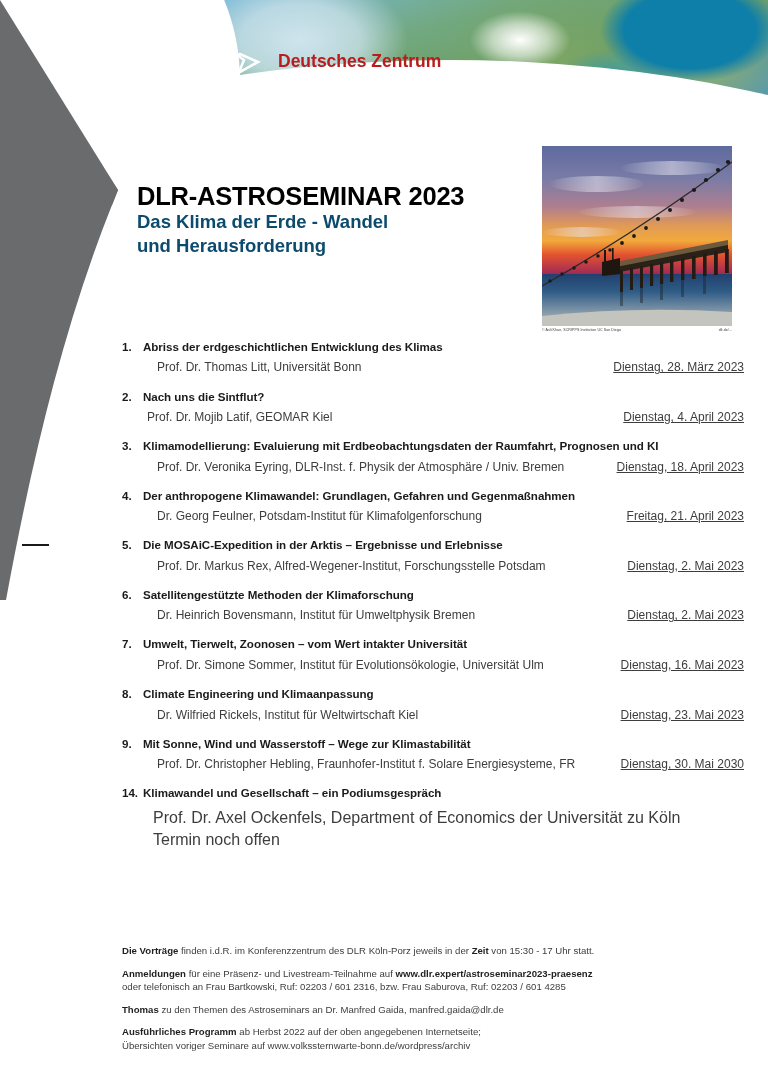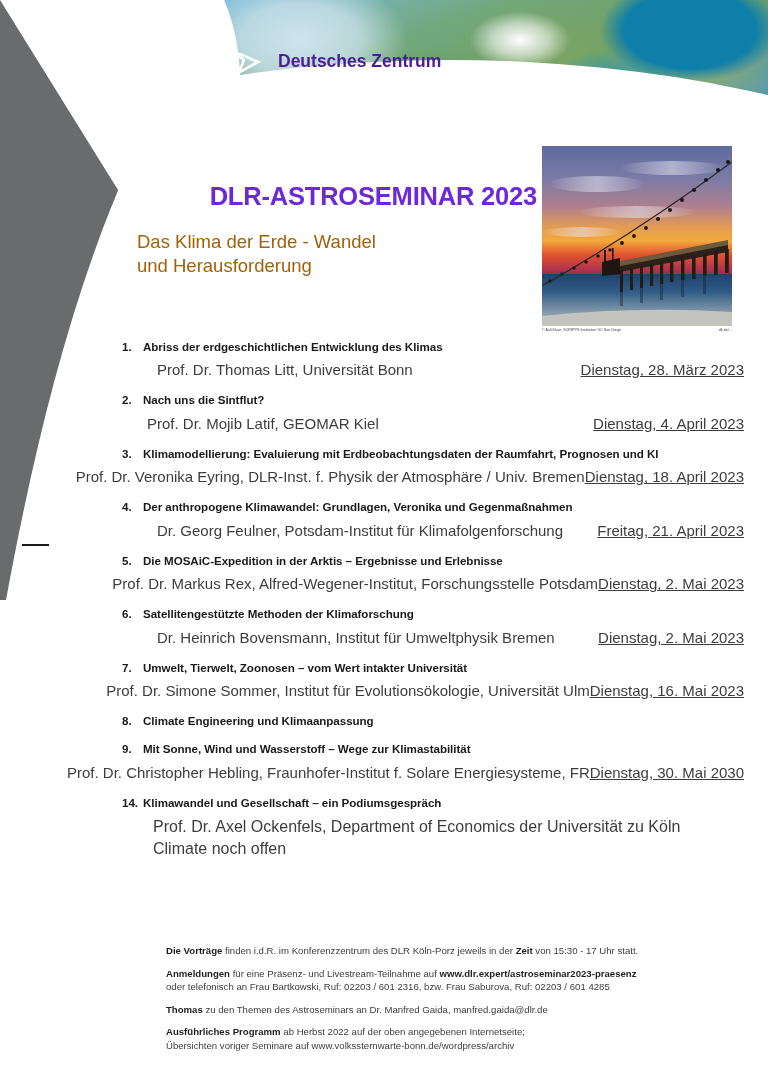--- a/index.html
+++ b/index.html
@@ -51,25 +51,24 @@
   
   .wedge {
     position:absolute; left:0; top:0; width:200px; height:600px;
   }
   .wedge svg { display:block; }
 
   
   .title-area { position:absolute; left:137px; top:182px; width:400px; }
   .poster-title {
     font-size:25.5px; font-weight:bold; letter-spacing:-0.2px;
-    color:#6d28d9; line-height:1.1;text-align:right;
+    color:#000000; line-height:1.1;
   }
   .poster-subtitle {
-    margin-top:20px;
-    font-size:18.5px; font-weight:normal; color:#a16207; line-height:1.32;
+    font-size:18.5px; font-weight:bold; color:#0c4a6e; line-height:1.32;
   }
   .poster-subtitle span { display:block; }
 
   
   .photo-box {
     position:absolute; left:542px; top:146px; width:190px; height:193px;
   }
   .photo {
     position:absolute; left:0; top:0; width:190px; height:180px;
     overflow:hidden;
@@ -89,21 +88,21 @@
   .entry { margin-bottom:13.5px; }
   .entry-title {
     display:flex; font-size:11.6px; font-weight:bold; color:#1a1a1a;
     line-height:1.25; letter-spacing:-0.05px;
   }
   .entry-num { width:21px; flex:0 0 21px; }
   .entry-name { flex:1 1 auto; }
   .entry-row {
     display:flex; align-items:baseline;
     margin-top:6px; padding-left:21px;
-    font-size:15px; color:#3d3d3d; line-height:1.3;justify-content:flex-end;
+    font-size:12px; color:#3d3d3d; line-height:1.3;
   }
   .entry-speaker { flex:1 1 auto; white-space:nowrap; }
   .entry-date { flex:0 0 auto; text-align:right; white-space:nowrap;text-decoration:underline; }
   .entry-speakers-multi { padding-left:21px; margin-top:6px; }
   .entry-speakers-multi .ln {
     display:flex; align-items:baseline;
     font-size:16px; color:#3d3d3d; line-height:1.38;
   }
   .entry-speakers-multi .ln .sp { flex:1 1 auto; white-space:nowrap; }
   .entry-speakers-multi .ln .dt { flex:0 0 auto; white-space:nowrap; }
@@ -118,21 +117,21 @@
   .e7 .entry-speaker { padding-left:14px; }
   .e8 .entry-speaker { padding-left:14px; }
   .e9 .entry-speaker { padding-left:14px; }
   .e10 .entry-speakers-multi { padding-left:31px; }
 
   
   .footer {
     position:absolute; left:122px; top:944px; width:625px;
     font-size:9.6px; color:#3d3d3d; line-height:1.42;
   }
-  .footer p { margin-bottom:9px;margin-left:44px; }
+  .footer p { margin-bottom:9px; }
   .footer b { font-weight:bold; color:#1f1f1f; }
 
   
   .crop-tick {
     position:absolute; left:22px; top:544px; width:27px; height:2px;
     background:#1a1a1a;
   }
 </style>
 </head>
 <body>
@@ -143,21 +142,21 @@
   <div class="earth-mask-bottom"></div>
 
   <div style="position:absolute;left:200px;top:48px;width:300px;height:60px;">
     <svg width="62" height="55" viewBox="0 0 62 55" style="position:absolute;left:0;top:0;">
       <g fill="none" stroke="#ffffff" stroke-width="2.6">
         <path d="M4 26 L40 6 L58 14 L22 34 Z"></path>
         <path d="M30 2 L44 12 L30 46 L17 36 Z"></path>
       </g>
     </svg>
     <div style="position:absolute;left:2px;top:37px;font-size:20px;font-weight:bold;color:#ffffff;letter-spacing:0.5px;">DLR</div>
-    <div style="position:absolute;left:78px;top:3px;font-size:17.5px;font-weight:bold;color:#4c1d95;line-height:1.24;white-space:nowrap;text-align:center;">Deutsches Zentrum</div>
+    <div style="position:absolute;left:78px;top:3px;font-size:17.5px;font-weight:bold;color:#b91c1c;line-height:1.24;white-space:nowrap;text-align:center;">Deutsches Zentrum</div>
     <div style="position:absolute;left:78px;top:25px;font-size:17.5px;font-weight:bold;color:#ffffff;line-height:1.24;white-space:nowrap;">für Luft- und Raumfahrt</div>
   </div>
 </div>
 
 <div class="wedge">
   <svg width="200" height="600" viewBox="0 0 200 600">
     <path d="M0 0 L0 600 L6 600 C30 470 62 330 112 205 L118 190 L0 12 Z" fill="#6a6b6d"></path>
     <path d="M0 0 L118 190 L112 205 C84 232 48 258 18 272 L0 276 Z" fill="#6a6b6d"></path>
   </svg>
 </div>
@@ -292,21 +291,21 @@
     </div>
     <div class="entry-row">
       <span class="entry-speaker">Prof. Dr. Veronika Eyring, DLR-Inst. f. Physik der Atmosphäre / Univ. Bremen</span>
       <span class="entry-date">Dienstag, 18. April 2023</span>
     </div>
   </div>
 
   <div class="entry e4">
     <div class="entry-title">
       <span class="entry-num">4.</span>
-      <span class="entry-name">Der anthropogene Klimawandel: Grundlagen, Veronika und Gegenmaßnahmen</span>
+      <span class="entry-name">Der anthropogene Klimawandel: Grundlagen, Gefahren und Gegenmaßnahmen</span>
     </div>
     <div class="entry-row">
       <span class="entry-speaker">Dr. Georg Feulner, Potsdam-Institut für Klimafolgenforschung</span>
       <span class="entry-date">Freitag, 21. April 2023</span>
     </div>
   </div>
 
   <div class="entry e5">
     <div class="entry-title">
       <span class="entry-num">5.</span>
@@ -337,20 +336,24 @@
     <div class="entry-row">
       <span class="entry-speaker">Prof. Dr. Simone Sommer, Institut für Evolutionsökologie, Universität Ulm</span>
       <span class="entry-date">Dienstag, 16. Mai 2023</span>
     </div>
   </div>
 
   <div class="entry e8">
     <div class="entry-title">
       <span class="entry-num">8.</span>
       <span class="entry-name">Climate Engineering und Klimaanpassung</span>
+    </div>
+    <div class="entry-row">
+      <span class="entry-speaker">Dr. Wilfried Rickels, Institut für Weltwirtschaft Kiel</span>
+      <span class="entry-date">Dienstag, 23. Mai 2023</span>
     </div>
   </div>
 
   <div class="entry e9">
     <div class="entry-title">
       <span class="entry-num">9.</span>
       <span class="entry-name">Mit Sonne, Wind und Wasserstoff – Wege zur Klimastabilität</span>
     </div>
     <div class="entry-row">
       <span class="entry-speaker">Prof. Dr. Christopher Hebling, Fraunhofer-Institut f. Solare Energiesysteme, FR</span>
@@ -362,21 +365,21 @@
     <div class="entry-title">
       <span class="entry-num">14.</span>
       <span class="entry-name">Klimawandel und Gesellschaft – ein Podiumsgespräch</span>
     </div>
     <div class="entry-speakers-multi">
       <div class="ln">
         <span class="sp">Prof. Dr. Axel Ockenfels, Department of Economics der Universität zu Köln</span>
         <span class="dt"></span>
       </div>
       <div class="ln">
-        <span class="dt">Climate noch offen</span>
+        <span class="dt">Termin noch offen</span>
       </div>
     </div>
   </div>
 
 </div>
 
 <div class="footer">
   <p>
     <b>Die Vorträge</b><span> finden i.d.R. im Konferenzzentrum des DLR Köln-Porz jeweils in der </span><b>Zeit</b><span> von 15:30 - 17 Uhr statt.</span>
   </p>

